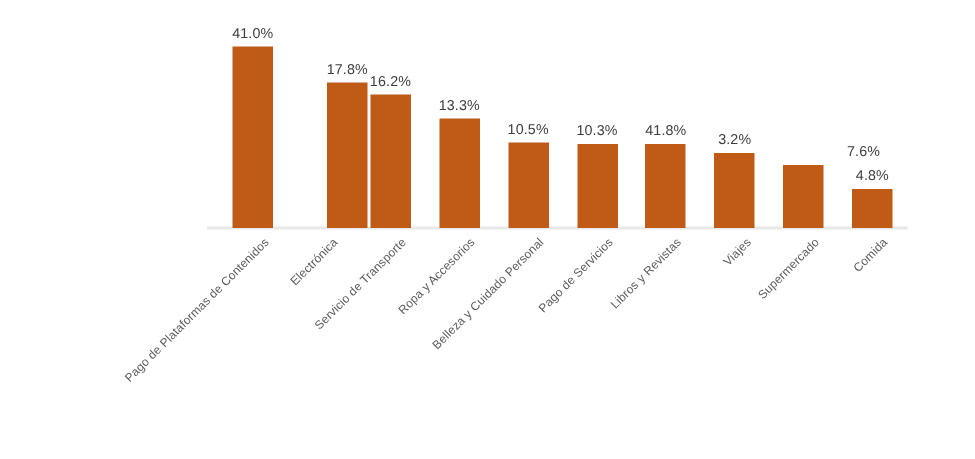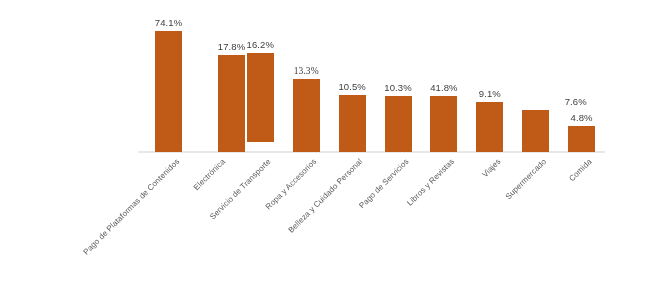--- a/index.html
+++ b/index.html
@@ -76,49 +76,49 @@
 </style>
 </head>
 <body>
 
 <div id="chart-root">
   <div class="plot-area">
     <div class="axis-line"></div>
     <div id="bars-layer">
         <div class="bar-group" style="left: 155px; bottom: 154px; height: 121px;">
           <div class="bar" style="height: 121px; background: rgb(192, 90, 23);"></div>
-          <div class="bar-value" style="bottom: 124px;">74.1%</div>
+          <div class="bar-value" style="bottom: 124px;">41.0%</div>
         </div>
         <div class="bar-group" style="left: 218px; bottom: 154px; height: 97.457px;">
           <div class="bar" style="height: 97.457px; background: rgb(192, 90, 23);"></div>
           <div class="bar-value" style="bottom: 100.457px;">17.8%</div>
         </div>
-        <div class="bar-group" style="left: 246.8px; bottom: 164px; height: 71px;">
+        <div class="bar-group" style="left: 246.8px; bottom: 154px; height: 71px;">
           <div class="bar" style="height: 88.6968px; background: rgb(192, 90, 23);"></div>
           <div class="bar-value" style="bottom: 91.6968px;">16.2%</div>
         </div>
         <div class="bar-group" style="left: 292.7px; bottom: 154px; height: 72.819px;">
           <div class="bar" style="height: 72.819px; background: rgb(192, 90, 23);"></div>
-          <div class="bar-value" style="bottom: 75.819px; font-family: Liberation Serif, serif;">13.3%</div>
+          <div class="bar-value" style="bottom: 75.819px;">13.3%</div>
         </div>
         <div class="bar-group" style="left: 338.6px; bottom: 154px; height: 57.4887px; text-decoration: underline;">
           <div class="bar" style="height: 57.4887px; background: rgb(192, 90, 23);"></div>
           <div class="bar-value" style="bottom: 60.4887px;">10.5%</div>
         </div>
         <div class="bar-group" style="left: 384.5px; bottom: 154px; height: 56.3937px;">
           <div class="bar" style="height: 56.3937px; background: rgb(192, 90, 23);"></div>
           <div class="bar-value" style="bottom: 59.3937px;">10.3%</div>
         </div>
         <div class="bar-group" style="left: 430.4px; bottom: 154px; height: 55.8462px;">
           <div class="bar" style="height: 55.8462px; background: rgb(192, 90, 23);"></div>
           <div class="bar-value" style="bottom: 58.8462px;">41.8%</div>
         </div>
         <div class="bar-group" style="left: 476.3px; bottom: 154px; height: 49.8235px;">
           <div class="bar" style="height: 49.8235px; background: rgb(192, 90, 23);"></div>
-          <div class="bar-value" style="bottom: 52.8235px;">9.1%</div>
+          <div class="bar-value" style="bottom: 52.8235px;">3.2%</div>
         </div>
         <div class="bar-group" style="left: 522.2px; bottom: 154px; height: 41.6109px;">
           <div class="bar" style="height: 41.6109px; background: rgb(192, 90, 23);"></div>
           <div class="bar-value" style="bottom: 44.6109px; margin-left: 40px;">7.6%</div>
         </div>
         <div class="bar-group" style="left: 568.1px; bottom: 154px; height: 26.2805px; margin-top: 28px;">
           <div class="bar" style="height: 26.2805px; background: rgb(192, 90, 23);"></div>
           <div class="bar-value" style="bottom: 29.2805px;">4.8%</div>
         </div>
       </div>

